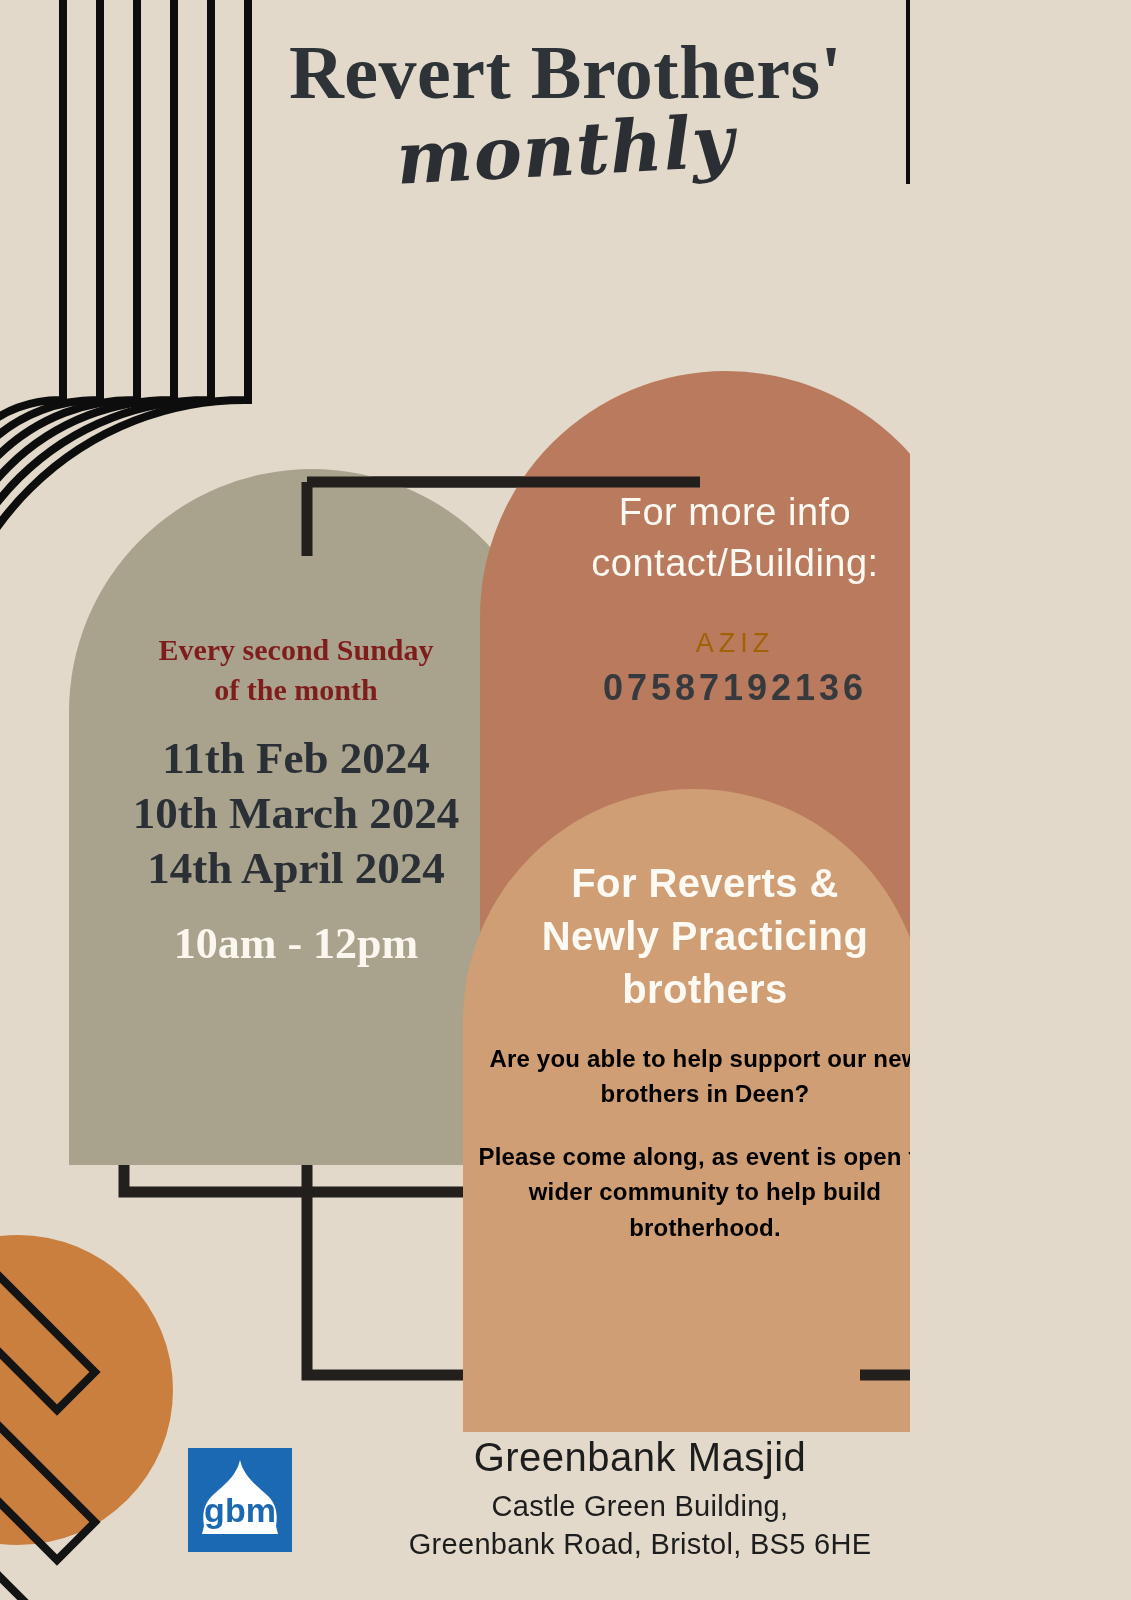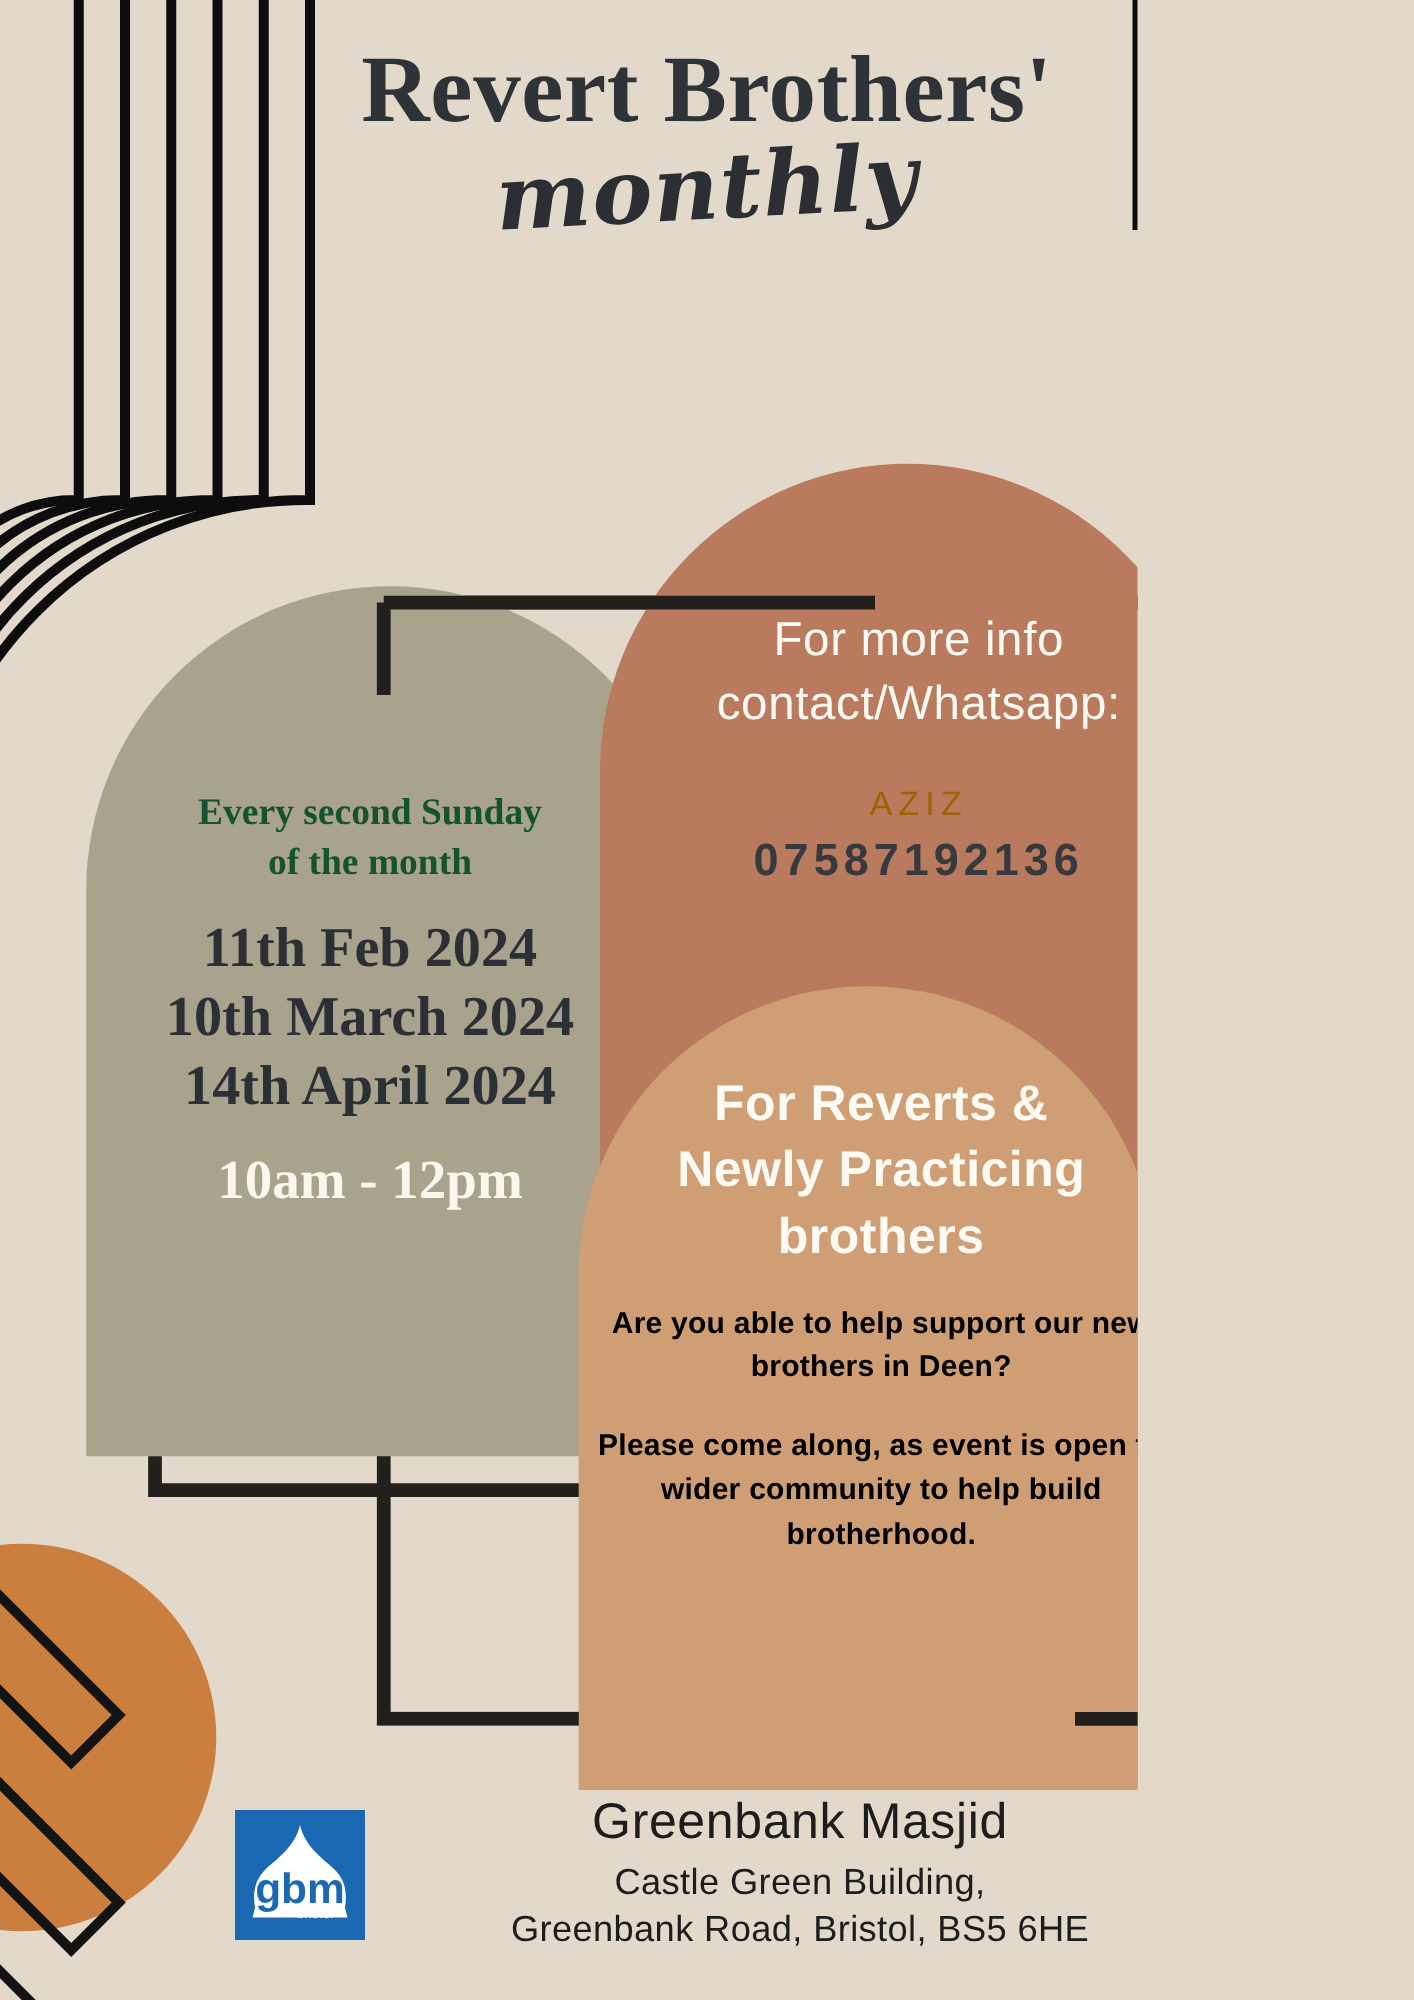--- a/index.html
+++ b/index.html
@@ -57,21 +57,21 @@
   }
 
   
   #left-arch-text{
     position:absolute;left:86px;top:630px;width:420px;
     text-align:center;z-index:38;
   }
   .sage-head{
     font-family:"Liberation Serif", serif;
     font-weight:700;font-size:30px;line-height:1.32;
-    color:#14532d;
+    color:#7f1d1d;
   }
   #dates-list{margin-top:22px;}
   .date-line{
     font-family:"Liberation Serif", serif;
     font-weight:700;font-size:45px;line-height:1.22;
     color:#2b3036;white-space:nowrap;
   }
   #time-line{
     margin-top:24px;
     font-family:"Liberation Serif", serif;
@@ -225,21 +225,21 @@
     <div id="dates-list">
       <div class="date-line">11th Feb 2024</div>
       <div class="date-line">10th March 2024</div>
       <div class="date-line">14th April 2024</div>
     </div>
     <div id="time-line">10am - 12pm</div>
   </div>
 
   <div id="contact-text">
     <div class="contact-head">For more info</div>
-    <div class="contact-head">contact/Whatsapp:</div>
+    <div class="contact-head">contact/Building:</div>
     <div id="contact-name">AZIZ</div>
     <div id="contact-phone">07587192136</div>
   </div>
 
   <div id="reverts-text">
     <div class="reverts-head">For Reverts &amp;</div>
     <div class="reverts-head">Newly Practicing</div>
     <div class="reverts-head">brothers</div>
     <div id="reverts-body">
       <div class="body-para">Are you able to help support our new brothers in Deen?</div>

